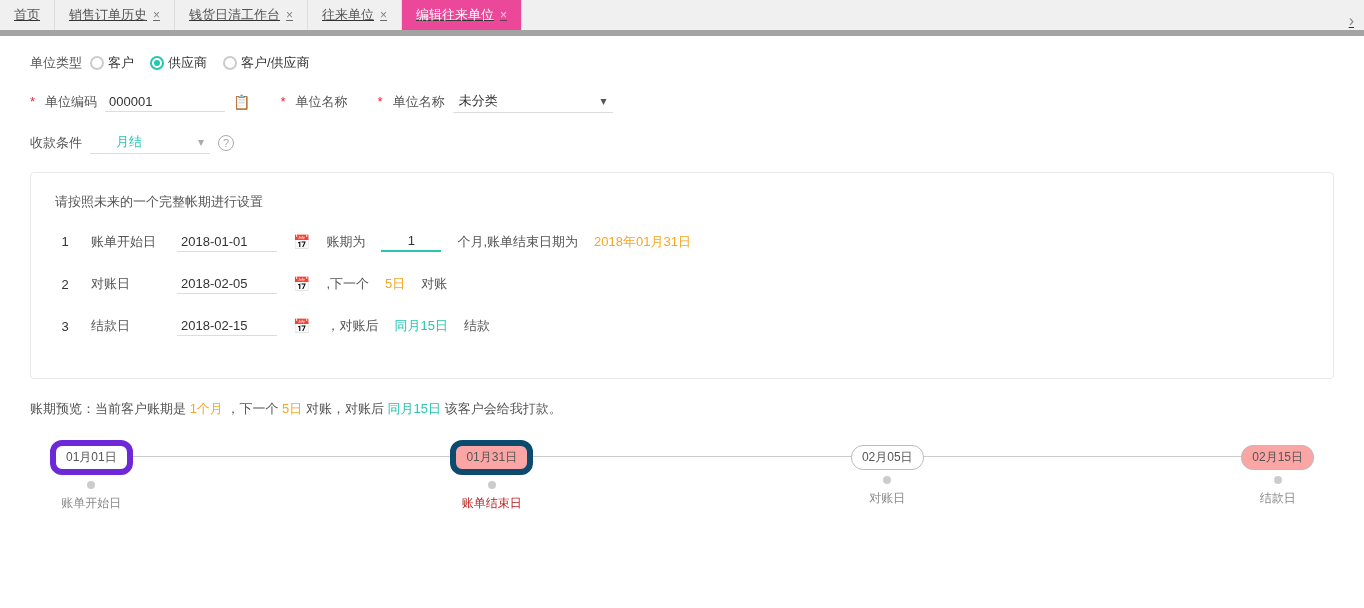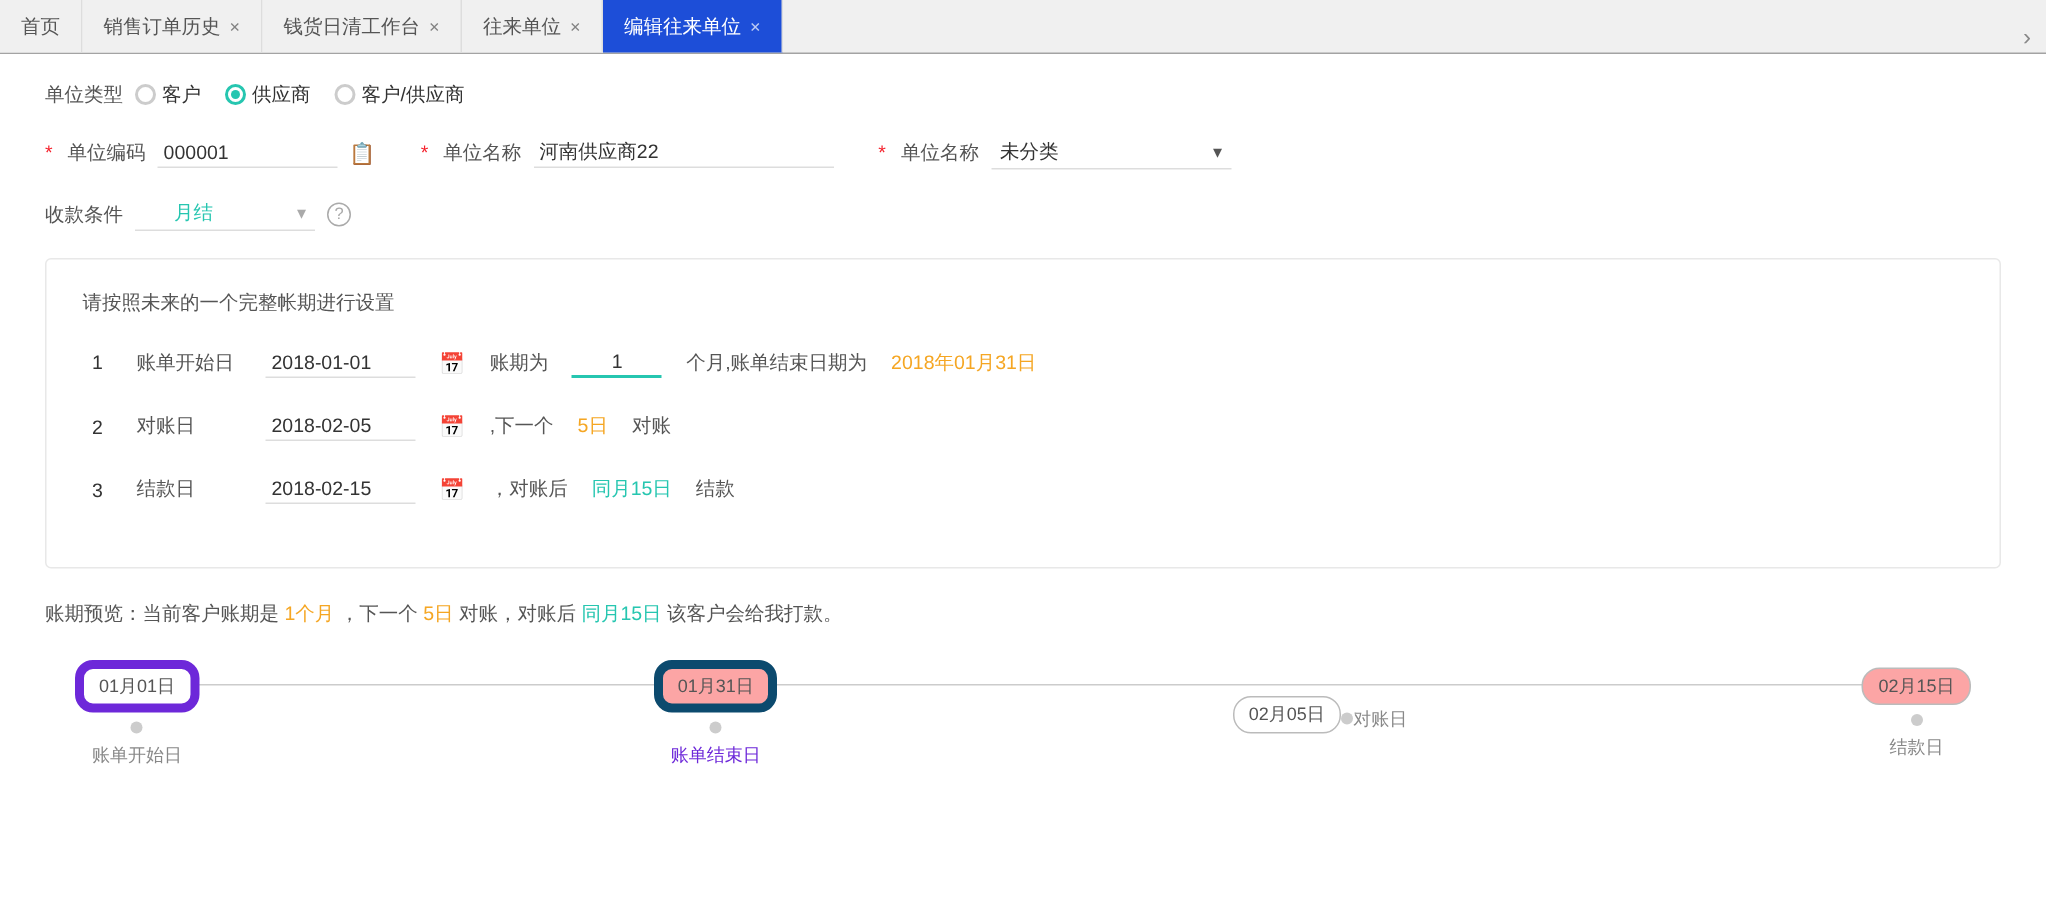--- a/index.html
+++ b/index.html
@@ -3,39 +3,40 @@
   <meta charset="utf-8">
   <style>
     * { box-sizing: border-box; margin: 0; padding: 0; }
     body { font-family: "Microsoft YaHei", "PingFang SC", sans-serif; font-size: 13px; color: #333; background: #f5f5f5; }
 
     
     .tab-bar {
       display: flex;
       align-items: flex-end;
       background: #f0f0f0;
-      border-bottom: 1px solid #a3a3a3;
+      border-bottom: 6px solid #a3a3a3;
       height: 36px;
       position: relative;
+      text-decoration: underline;
     }
     .tab {
       display: flex;
       align-items: center;
       padding: 0 14px;
       height: 100%;
       font-size: 13px;
       color: #555;
       cursor: pointer;
       border-right: 1px solid #ddd;
       background: #f0f0f0;
       gap: 6px;
       white-space: nowrap;
     }
     .tab.active {
-      background: #1d4ed8;
+      background: #ec4899;
       color: #fff;
     }
     .tab .close-btn {
       font-size: 12px;
       color: inherit;
       cursor: pointer;
       opacity: 0.7;
     }
     .tab-more {
       margin-left: auto;
@@ -301,21 +302,20 @@
   <div class="form-row">
     <div class="form-group">
       <span class="required-star">*</span>
       <span class="form-label">单位编码</span>
       <input class="text-input" type="text" value="000001" style="">
       <span class="input-icon calendar-icon">📋</span>
     </div>
     <div class="form-group">
       <span class="required-star">*</span>
       <span class="form-label">单位名称</span>
-      <input class="text-input wide" type="text" value="河南供应商22" style="">
     </div>
     <div class="form-group">
       <span class="required-star">*</span>
       <span class="form-label">单位名称</span>
       <div class="dropdown" style="min-width:160px;">
         <span style="color:#333;flex:1;">未分类</span>
         <span class="dropdown-arrow-dark">▾</span>
       </div>
     </div>
   </div>
@@ -386,26 +386,26 @@
           <div style="border:6px solid #6d28d9;border-radius:12px;padding:3px 10px;font-size:12px;color:#555;background:#fff;white-space:nowrap;">01月01日</div>
           <div style="width:8px;height:8px;border-radius:50%;background:#ccc;margin-top:6px;"></div>
           <div style="font-size:12px;color:#888;margin-top:6px;white-space:nowrap;">账单开始日</div>
         </div>
 
         <div style="flex:1;height:1px;"></div>
 
         <div style="display:flex;flex-direction:column;align-items:center;position:relative;z-index:1;">
           <div style="border:6px solid #0c4a6e;border-radius:12px;padding:3px 10px;font-size:12px;color:#555;background:#fca5a5;white-space:nowrap;text-align:center;">01月31日</div>
           <div style="width:8px;height:8px;border-radius:50%;background:#ccc;margin-top:6px;"></div>
-          <div style="font-size:12px;color:#6d28d9;margin-top:6px;white-space:nowrap;">账单结束日</div>
+          <div style="font-size:12px;color:#b91c1c;margin-top:6px;white-space:nowrap;">账单结束日</div>
         </div>
 
         <div style="flex:1;height:1px;"></div>
 
-        <div style="display:flex;flex-direction:row;align-items:center;position:relative;z-index:1;">
+        <div style="display:flex;flex-direction:column;align-items:center;position:relative;z-index:1;">
           <div style="border:1px solid #bbb;border-radius:12px;padding:3px 10px;font-size:12px;color:#555;background:#fff;white-space:nowrap;">02月05日</div>
           <div style="width:8px;height:8px;border-radius:50%;background:#ccc;margin-top:6px;"></div>
           <div style="font-size:12px;color:#888;margin-top:6px;white-space:nowrap;">对账日</div>
         </div>
 
         <div style="flex:1;height:1px;"></div>
 
         <div style="display:flex;flex-direction:column;align-items:center;position:relative;z-index:1;">
           <div style="border:1px solid #bbb;border-radius:12px;padding:3px 10px;font-size:12px;color:#555;background:#fca5a5;white-space:nowrap;">02月15日</div>
           <div style="width:8px;height:8px;border-radius:50%;background:#ccc;margin-top:6px;"></div>

